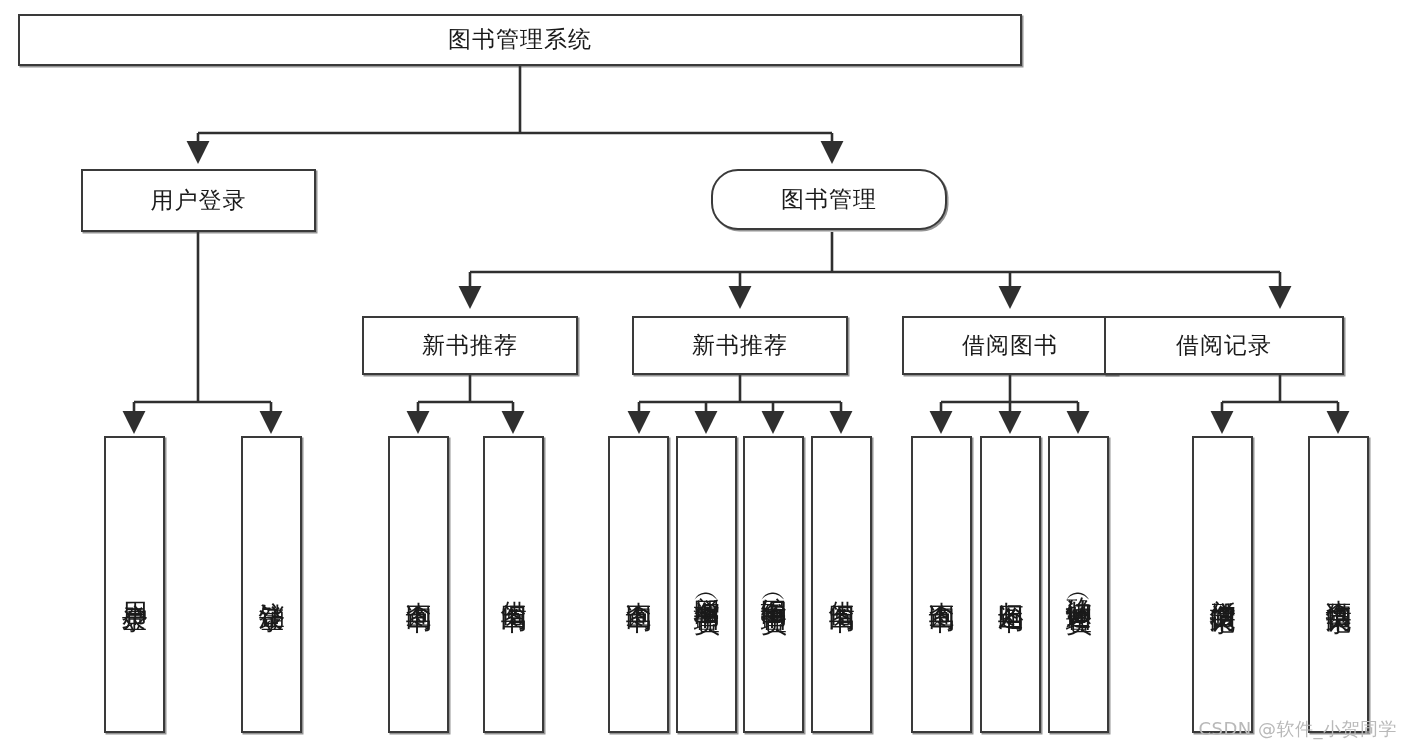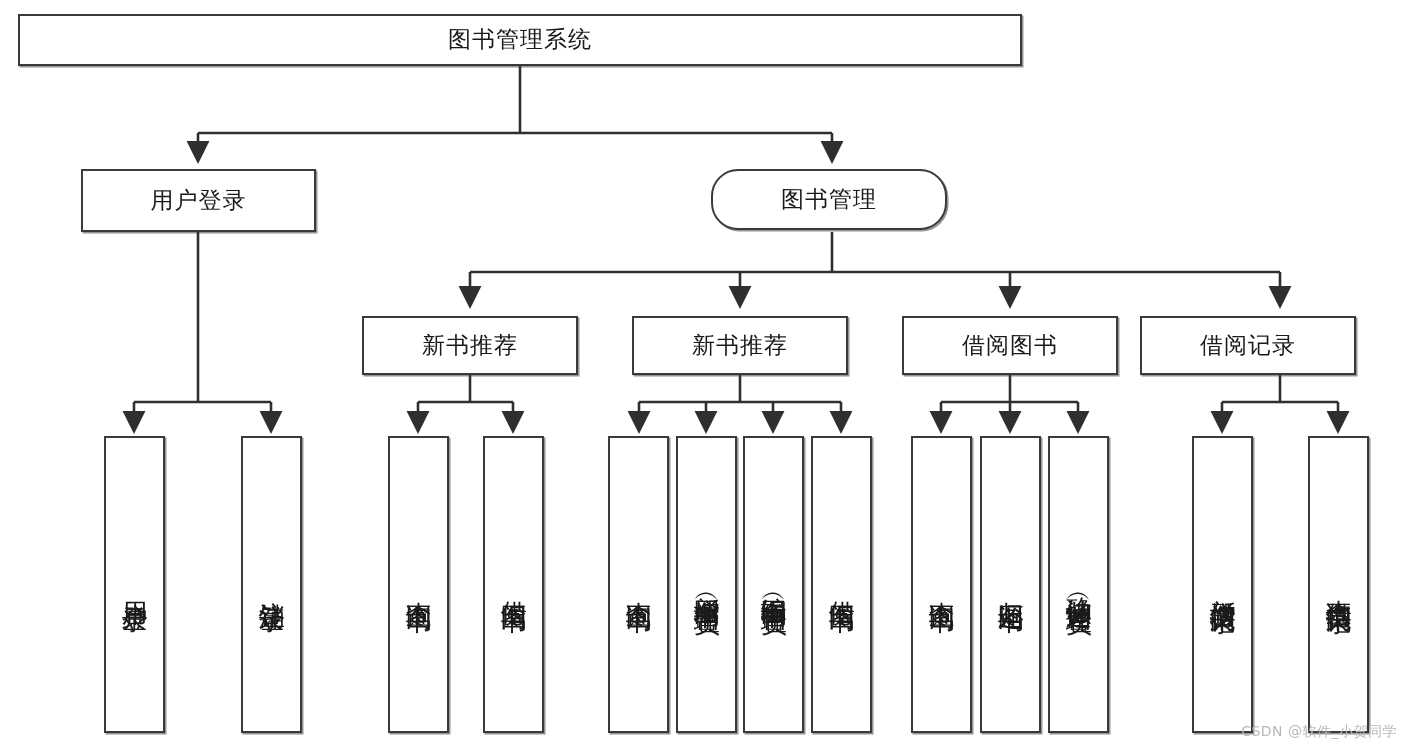--- a/index.html
+++ b/index.html
@@ -59,21 +59,21 @@
   }
   .node.vert > span {
     writing-mode: vertical-rl;
     text-orientation: upright;
     display: block;
   }
   .watermark {
     position: absolute;
     right: 8px;
     bottom: 6px;
-    font-size: 14px;
+    font-size: 18px;
     color: #b9b9b9;
     letter-spacing: 0.5px;
     white-space: nowrap;
     font-family: "DejaVu Sans", "Liberation Sans", sans-serif;
   }
 </style>
 </head>
 <body>
 
 <div id="canvas">
@@ -141,21 +141,21 @@
 
   <div class="node horiz" style="left:362px; top:316px; width:216px; height:59px;">
     <span>新书推荐</span>
   </div>
   <div class="node horiz" style="left:632px; top:316px; width:216px; height:59px;">
     <span>新书推荐</span>
   </div>
   <div class="node horiz" style="left:902px; top:316px; width:216px; height:59px;">
     <span>借阅图书</span>
   </div>
-  <div class="node horiz" style="left:1140px; top:316px; width:216px; height:59px;">
+  <div class="node horiz" style="left:1104px; top:316px; width:240px; height:59px;">
     <span>借阅记录</span>
   </div>
 
   <div class="node vert" style="left:104px; top:436px; width:61px; height:297px;">
     <span>用户登录</span>
   </div>
   <div class="node vert" style="left:241px; top:436px; width:61px; height:297px;">
     <span>注销登录</span>
   </div>
 

